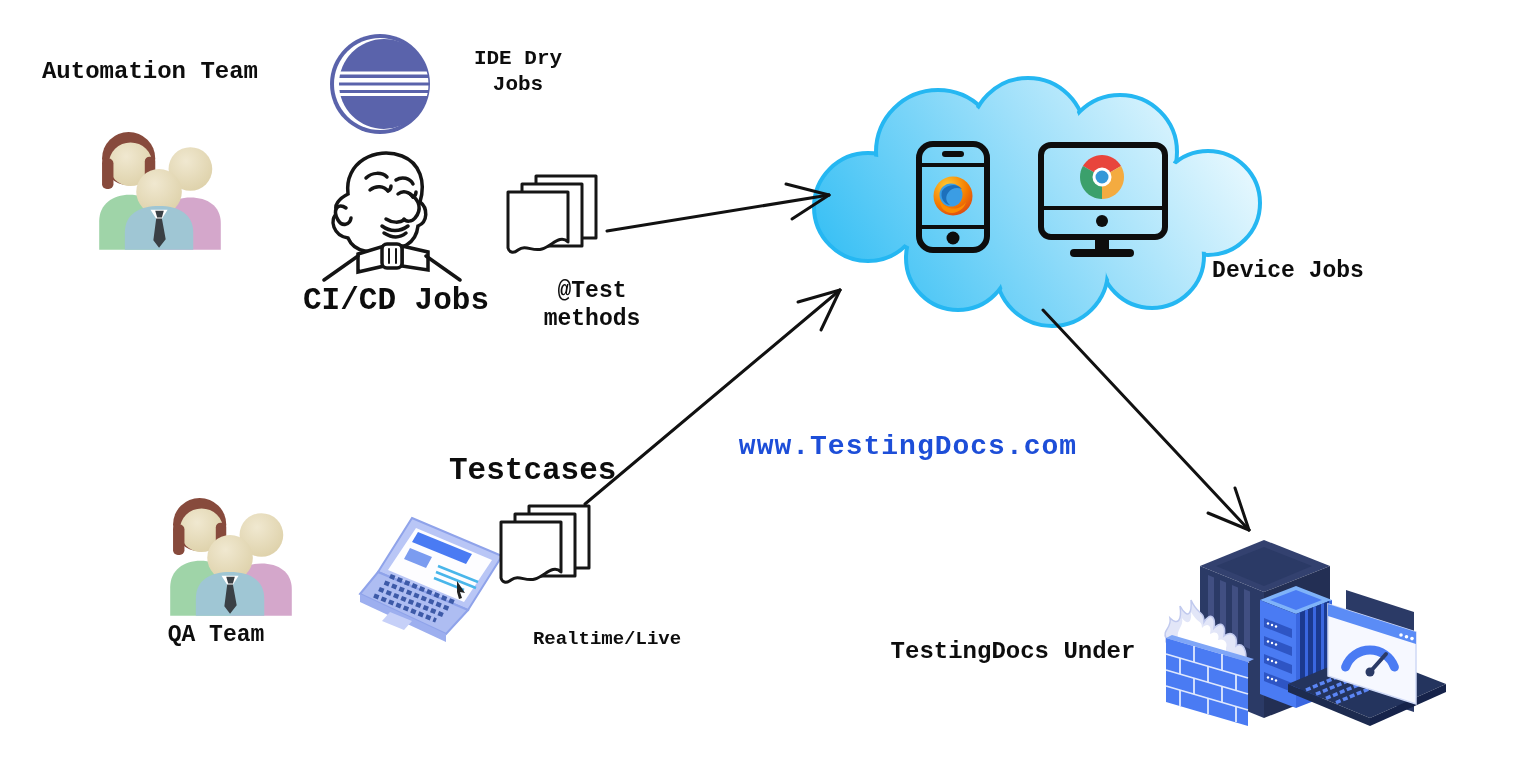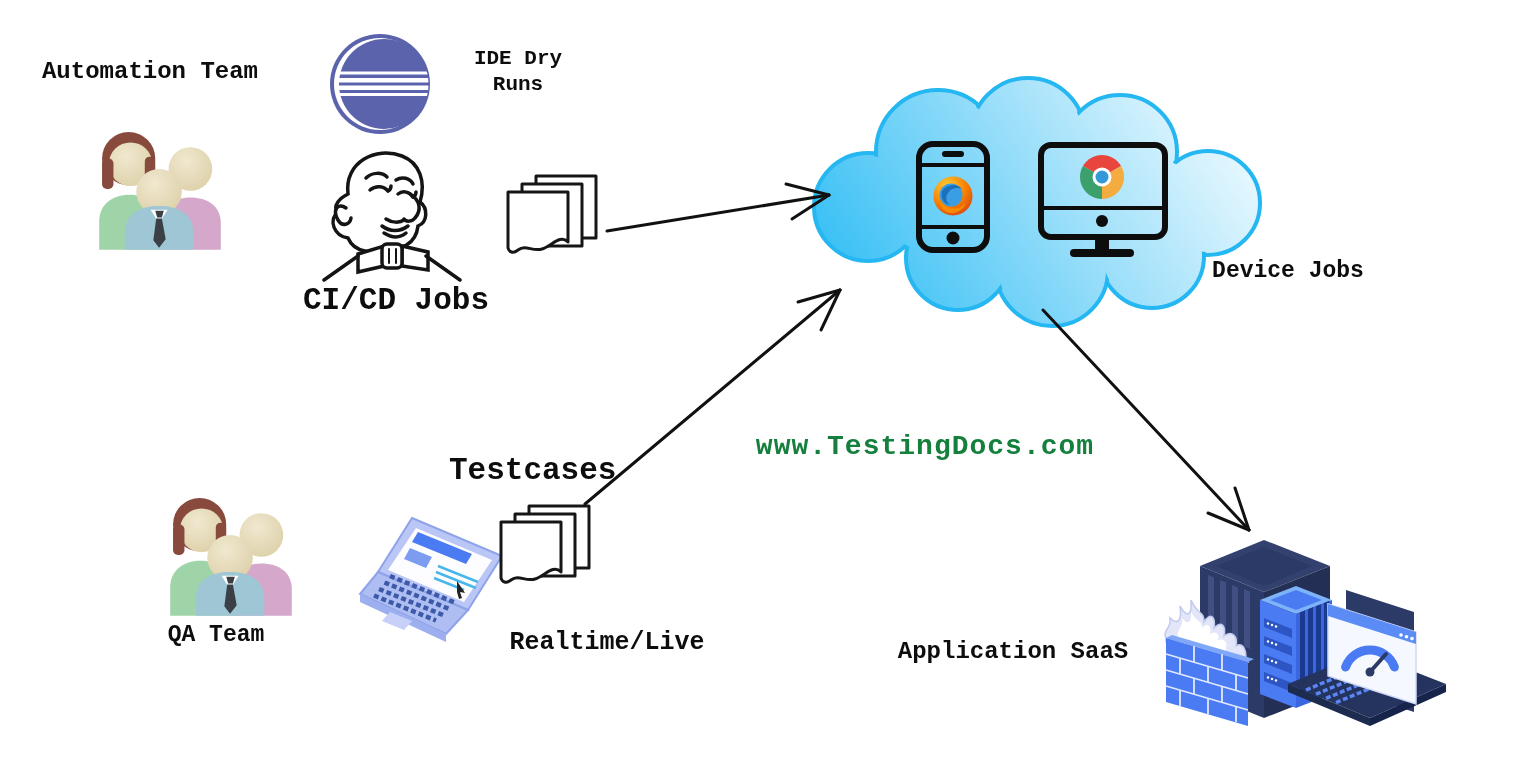--- a/index.html
+++ b/index.html
@@ -7,24 +7,24 @@
           font-family:Liberation Mono, monospace;padding-left:36px;}
   .canvas > svg{position:absolute;left:0;top:0;}
   .lbl{position:absolute;font-weight:bold;color:#0d0d0d;text-align:center;line-height:1.22;}
   .lbl span{display:block;white-space:nowrap;}
   .lbl-automation{left:20px;top:57px;width:260px;font-size:24px;}
   .lbl-ide{left:458px;top:46px;width:120px;font-size:21px;}
   .lbl-cicd{left:303px;top:282px;width:160px;font-size:31px;}
   .lbl-testmethods{left:517px;top:277px;width:150px;font-size:23px;}
   .lbl-title{left:807px;top:24px;width:390px;font-size:32px;letter-spacing:.5px;}
   .lbl-devicecloud{left:1203px;top:257px;width:170px;font-size:23px;}
-  .lbl-watermark{left:745px;top:430px;width:360px;font-size:28px;color:#15803d;letter-spacing:1px;}
+  .lbl-watermark{left:728px;top:430px;width:360px;font-size:28px;color:#1d4ed8;letter-spacing:1px;}
   .lbl-qateam{left:136px;top:621px;width:160px;font-size:23px;}
   .lbl-testcases{left:449px;top:452px;width:140px;font-size:31px;}
-  .lbl-realtime{left:507px;top:628px;width:200px;font-size:25px;}
+  .lbl-realtime{left:507px;top:628px;width:200px;font-size:19px;}
   .lbl-aut{left:878px;top:637px;width:270px;font-size:24px;}
 </style>
 </head>
 <body>
 
 <div class="canvas">
 
 <svg width="1536" height="775" viewBox="0 0 1536 775">
   <defs>
     <linearGradient id="cloudGrad" gradientUnits="userSpaceOnUse" x1="850" y1="330" x2="1235" y2="75">
@@ -283,27 +283,31 @@
     </g>
   </g>
 </svg>
 
 <div class="lbl lbl-automation">
   <span>Automation Team</span>
 </div>
 
 <div class="lbl lbl-ide">
   <span>IDE Dry</span>
-  <span>Runs</span>
+  <span>Jobs</span>
 </div>
 
 <div class="lbl lbl-cicd">
   <span>CI/CD Jobs</span>
 </div>
 
+<div class="lbl lbl-testmethods">
+  <span>@Test</span>
+  <span>methods</span>
+</div>
 
 
 <div class="lbl lbl-devicecloud">
   <span>Device Jobs</span>
 </div>
 
 <div class="lbl lbl-watermark">
   <span>www.TestingDocs.com</span>
 </div>
 
@@ -313,16 +317,16 @@
 
 <div class="lbl lbl-testcases">
   <span>Testcases</span>
 </div>
 
 <div class="lbl lbl-realtime">
   <span>Realtime/Live</span>
 </div>
 
 <div class="lbl lbl-aut">
-  <span>Application SaaS</span>
+  <span>TestingDocs Under</span>
 </div>
 
 </div>
 
 </body></html>

